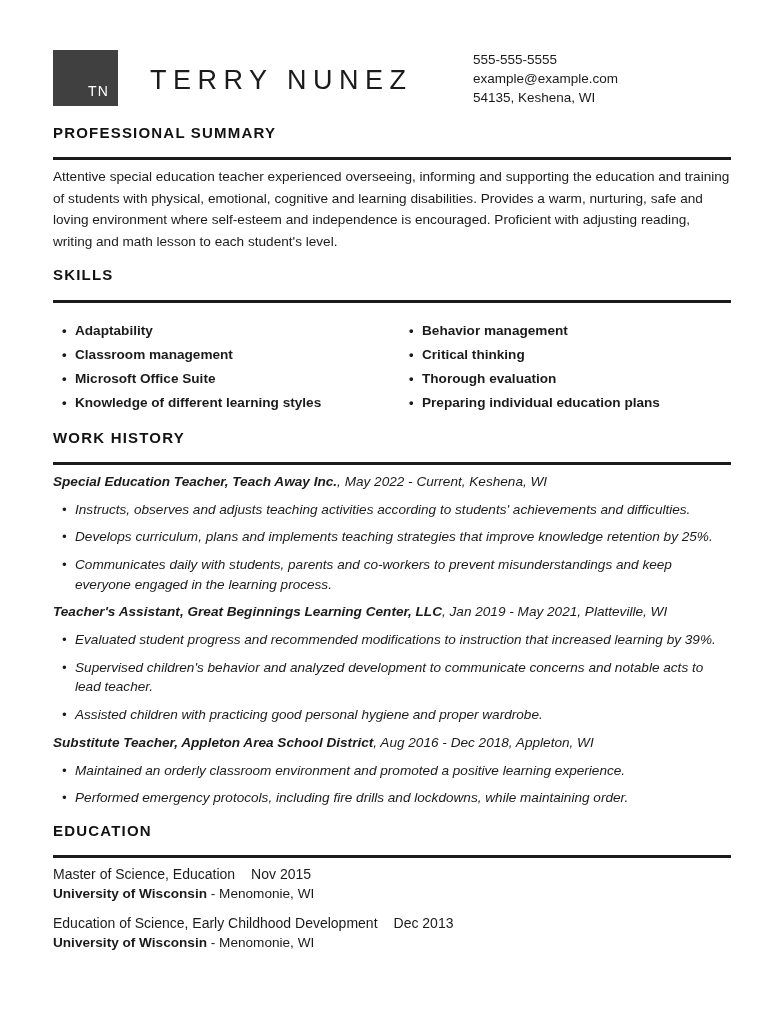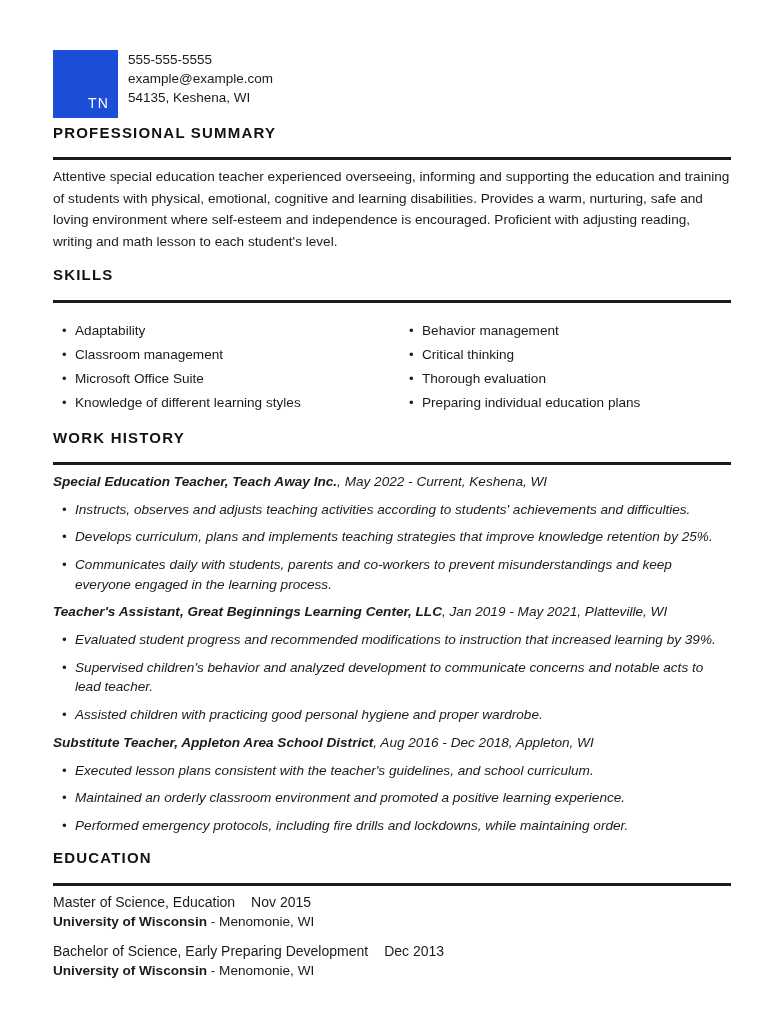--- a/index.html
+++ b/index.html
@@ -32,22 +32,22 @@
 
   
   .header {
     display: flex;
     align-items: flex-start;
     padding-top: 50px;
     height: 60px;
   }
   .monogram {
     width: 65px;
-    height: 68px;
-    background: #1d4ed8;
+    height: 56px;
+    background: #404040;
     position: relative;
     flex: 0 0 auto;
   }
   .monogram-text {
     position: absolute;
     right: 9px;
     bottom: 8px;
     color: #ffffff;
     font-size: 14px;
     font-weight: 400;
@@ -106,20 +106,21 @@
   .para {
     font-size: 13.6px;
     line-height: 21.5px;
     color: #1b1b1b;
   }
 
   
   .skills-grid {
     display: flex;
     margin-top: 16px;
+    font-weight: bold;
   }
   .skills-col {
     width: 50%;
     box-sizing: border-box;
   }
   .skills-col.right { padding-left: 8px; }
   .skill-item {
     position: relative;
     font-size: 13.6px;
     line-height: 24px;
@@ -183,20 +184,23 @@
 </head>
 <body>
 
 <div class="page">
   <div class="sheet">
 
     <div class="header">
       <div class="monogram">
         <span class="monogram-text">TN</span>
       </div>
+      <div class="name-wrap">
+        <div class="full-name">TERRY NUNEZ</div>
+      </div>
       <div class="contact">
         <div class="contact-line">555-555-5555</div>
         <div class="contact-line">example@example.com</div>
         <div class="contact-line">54135, Keshena, WI</div>
       </div>
     </div>
 
     <div class="section">
       <div class="section-title">PROFESSIONAL SUMMARY</div>
       <hr class="rule">
@@ -240,42 +244,41 @@
         <ul class="job-bullets">
           <li>Evaluated student progress and recommended modifications to instruction that increased learning by 39%.</li>
           <li>Supervised children's behavior and analyzed development to communicate concerns and notable acts to lead teacher.</li>
           <li>Assisted children with practicing good personal hygiene and proper wardrobe.</li>
         </ul>
       </div>
 
       <div class="job">
         <div class="job-head"><span class="b">Substitute Teacher</span><span class="b">, </span><span class="b">Appleton Area School District</span><span>, Aug 2016 - Dec 2018, Appleton, WI</span></div>
         <ul class="job-bullets">
-          <li>Executed lesson plans consistent with the teacher's guidelines, and school curriculum.</li>
           <li>Maintained an orderly classroom environment and promoted a positive learning experience.</li>
           <li>Performed emergency protocols, including fire drills and lockdowns, while maintaining order.</li>
         </ul>
       </div>
     </div>
 
     <div class="section">
       <div class="section-title">EDUCATION</div>
       <hr class="rule">
 
       <div class="edu">
         <div class="edu-row">
           <div class="edu-degree">Master of Science, Education</div>
           <div class="edu-date">Nov 2015</div>
         </div>
         <div class="edu-school"><span class="b">University of Wisconsin</span><span> - Menomonie, WI</span></div>
       </div>
 
       <div class="edu">
         <div class="edu-row">
-          <div class="edu-degree">Bachelor of Science, Early Preparing Development</div>
+          <div class="edu-degree">Education of Science, Early Childhood Development</div>
           <div class="edu-date">Dec 2013</div>
         </div>
         <div class="edu-school"><span class="b">University of Wisconsin</span><span> - Menomonie, WI</span></div>
       </div>
     </div>
 
   </div>
 </div>
 
 </body></html>

